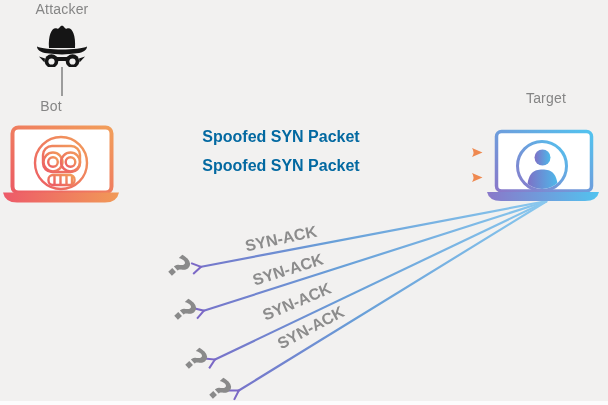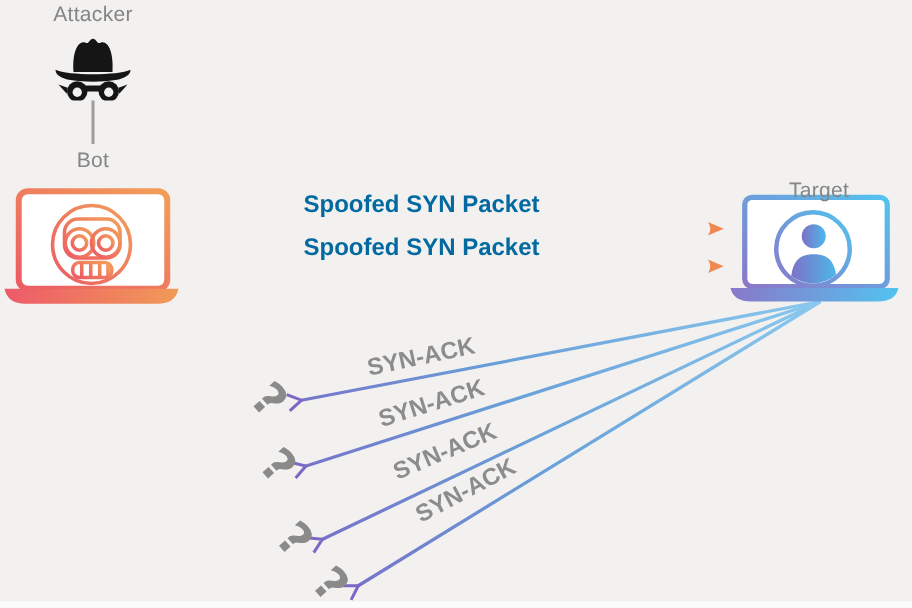--- a/index.html
+++ b/index.html
@@ -78,21 +78,21 @@
     <path d="M11,37.5 L5,35.4 L10.5,41.5 Z" fill="#151515"></path>
     <path d="M45,37.5 L51,35.4 L45.5,41.5 Z" fill="#151515"></path>
     <circle cx="17.5" cy="40" r="6.8" fill="#151515"></circle>
     <circle cx="38.5" cy="40" r="6.8" fill="#151515"></circle>
     <circle cx="17.5" cy="40.5" r="3.1" fill="#f2f1f0"></circle>
     <circle cx="38.5" cy="40.5" r="3.1" fill="#f2f1f0"></circle>
   </svg>
 
   <div class="connector"></div>
 
-  <div class="node-label txt" style="left:62px;top:106px;">Bot</div>
+  <div class="node-label txt" style="left:51px;top:106px;">Bot</div>
 
   <svg class="node-svg" style="left:2px;top:123px;" width="118" height="82" viewBox="0 0 118 82">
     <defs>
       <linearGradient id="gBot" x1="0" y1="1" x2="1" y2="0">
         <stop offset="0" stop-color="#ec5b64"></stop>
         <stop offset="1" stop-color="#f29e5a"></stop>
       </linearGradient>
       <linearGradient id="gBotBase" x1="0" y1="0" x2="1" y2="0">
         <stop offset="0" stop-color="#ed5a69"></stop>
         <stop offset="1" stop-color="#f19a57"></stop>
@@ -108,21 +108,21 @@
       <circle cx="68.5" cy="39" r="9.5"></circle>
       <circle cx="68.5" cy="39" r="4.8"></circle>
       <rect x="46.5" y="52" width="26" height="10" rx="4.5"></rect>
       <path d="M52.5,52 V62 M58.5,52 V62 M64.5,52 V62 M70,52 V62"></path>
     </g>
   </svg>
 
   <div class="msg-label txt" style="left:281px;top:137px;">Spoofed SYN Packet</div>
   <div class="msg-label txt" style="left:281px;top:166px;">Spoofed SYN Packet</div>
 
-  <div class="node-label txt" style="left:546px;top:126px;">Target</div>
+  <div class="node-label txt" style="left:546px;top:98px;">Target</div>
 
   <svg class="node-svg" style="left:479px;top:126px;" width="124" height="78" viewBox="0 0 124 78">
     <defs>
       <linearGradient id="gTarget" x1="0" y1="1" x2="1" y2="0">
         <stop offset="0" stop-color="#8a78c9"></stop>
         <stop offset="1" stop-color="#52c3ef"></stop>
       </linearGradient>
       <linearGradient id="gTargetBase" x1="0" y1="0" x2="1" y2="0">
         <stop offset="0" stop-color="#8a78c9"></stop>
         <stop offset="1" stop-color="#52c3ef"></stop>

